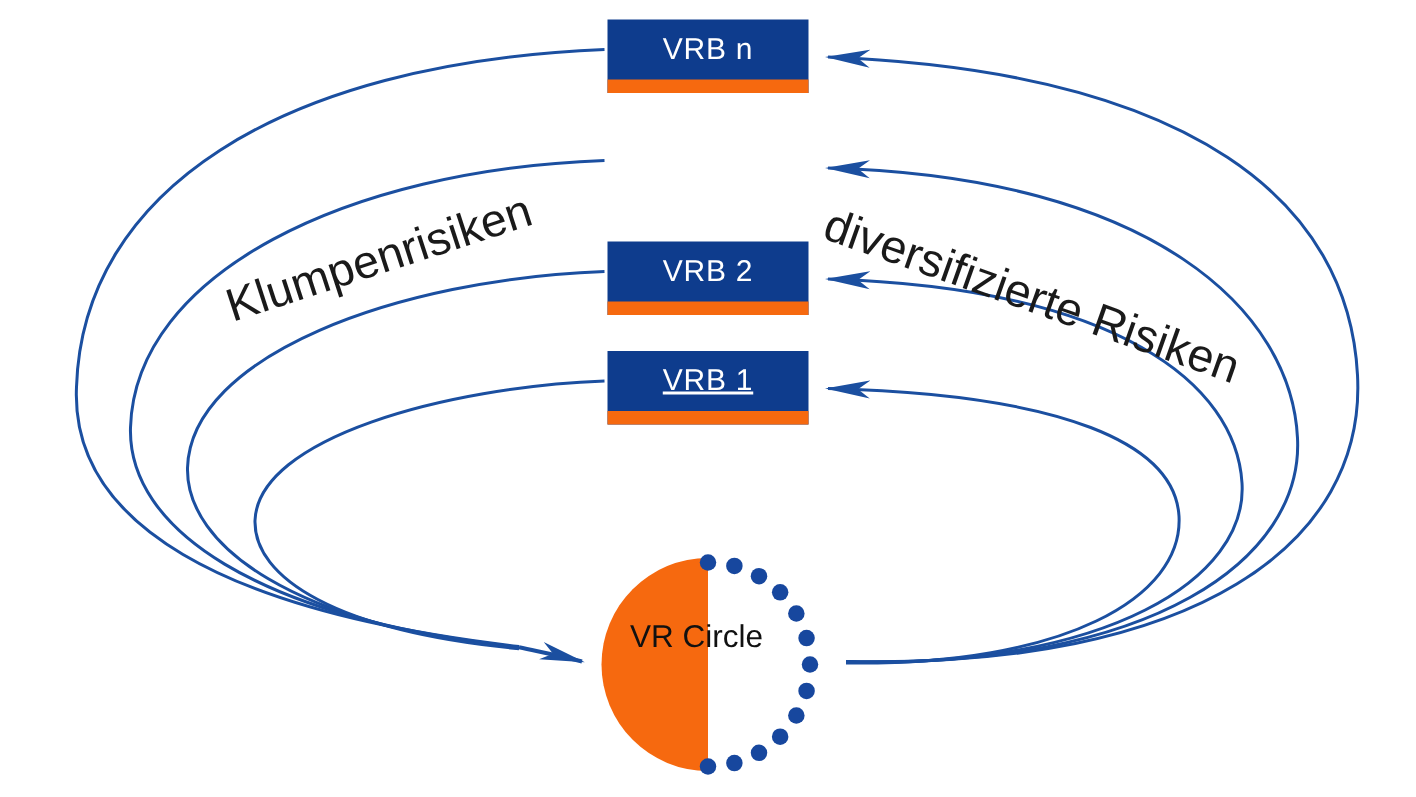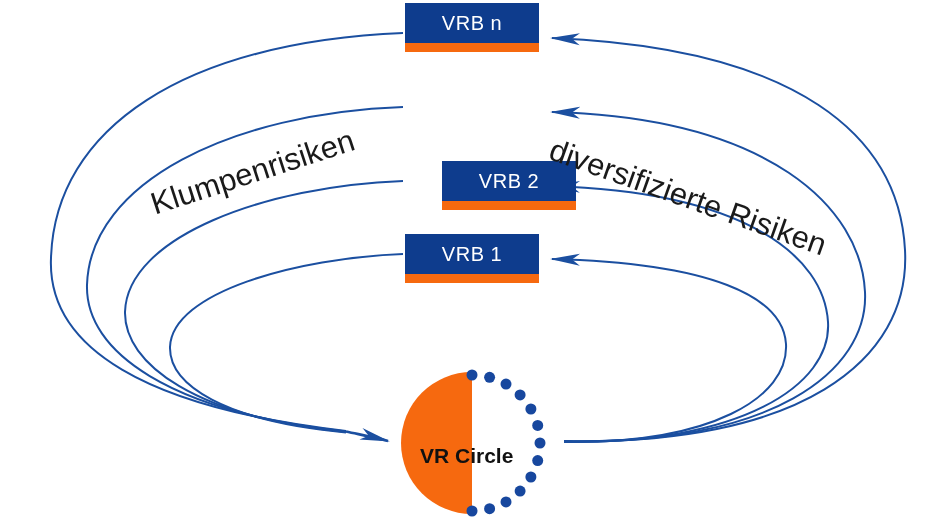--- a/index.html
+++ b/index.html
@@ -27,24 +27,24 @@
     height: 40px;
     background: #0e3c8d;
     border-bottom: 9px solid #f6690f;
     color: #ffffff;
     display: flex;
     align-items: center;
     justify-content: center;
     font-size: 20px;
     letter-spacing: 0.5px;
   }
-  #box-0 { top: 3px; text-align: right; }
+  #box-0 { top: 13px; text-align: right; }
   #box-1 { top: 87px; }
-  #box-2 { top: 161px; margin-left: 37px; }
-  #box-3 { top: 234px; }
+  #box-2 { top: 161px; }
+  #box-3 { top: 234px; text-decoration: underline; }
   .rot-label {
     position: absolute;
     color: #1a1a1a;
     font-size: 31px;
     line-height: 31px;
     white-space: nowrap;
     transform-origin: 0 0;
   }
   #label-left {
     left: 147px;
@@ -56,23 +56,22 @@
     top: 134px;
     transform: rotate(19.5deg);
   }
   #platform-label {
     position: absolute;
     left: 420px;
     top: 410px;
     width: 120px;
     color: #111111;
     font-size: 21px;
-    font-weight: bold;
+    font-weight: normal;
     line-height: 30px;
-    margin-top: 31px;
   }
 </style>
 </head>
 <body>
 
 <div id="stage">
 
   <svg id="arc-layer" width="944" height="531" viewBox="0 0 944 531">
     <defs>
       <marker id="head" markerUnits="userSpaceOnUse" markerWidth="30" markerHeight="16" viewBox="0 0 30 16" refX="28" refY="8" orient="auto">

